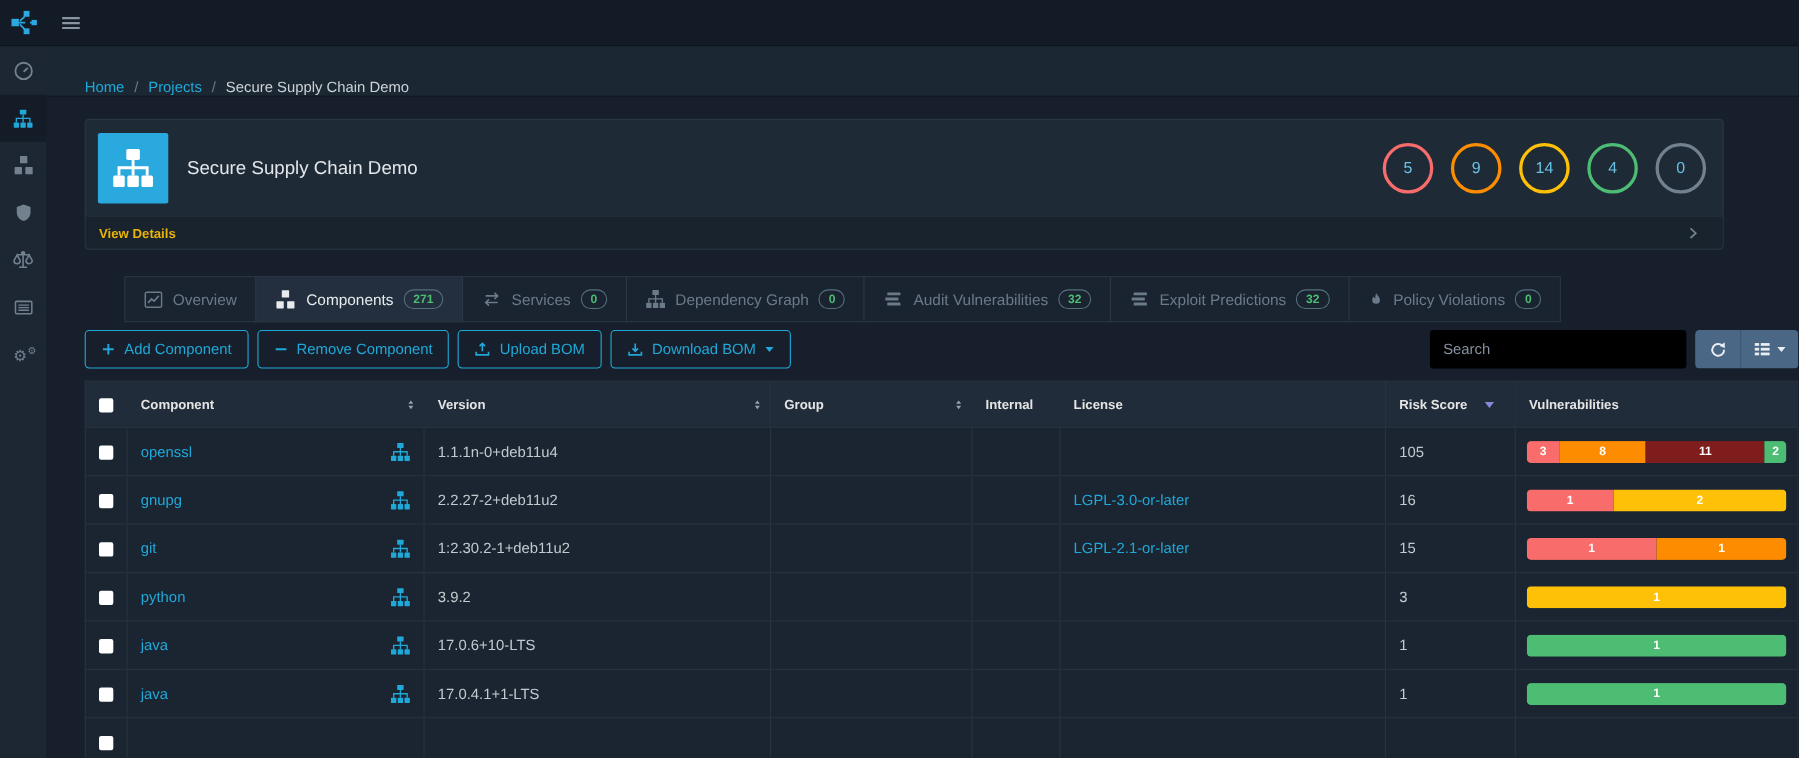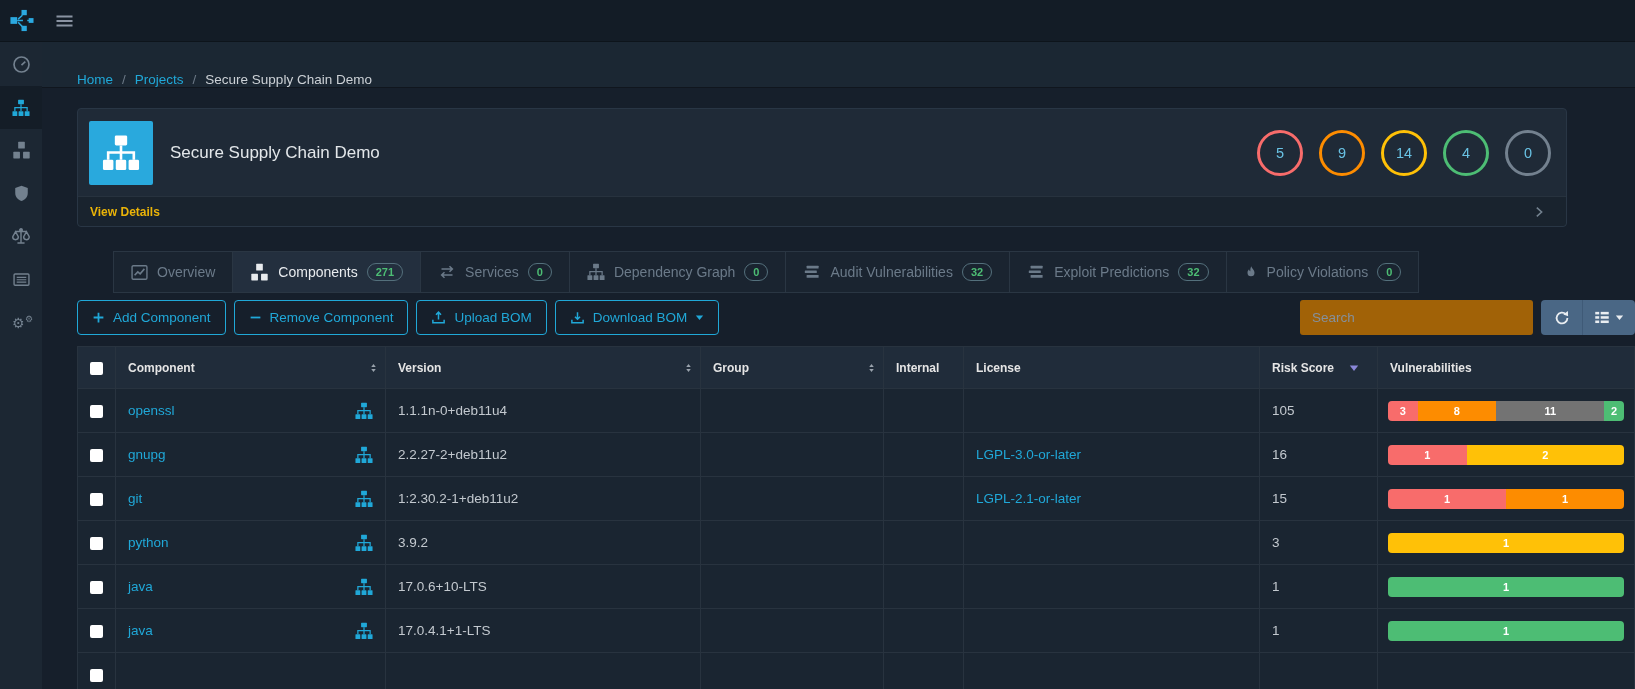--- a/index.html
+++ b/index.html
@@ -44,21 +44,21 @@
   .tabs { margin-top:24px; display:flex;margin-left:36px; }
   .tab { display:flex; align-items:center; gap:9px; height:42px; padding:0 17px; background:#1a2430; border:1px solid #2a3643; color:#6b7a89; font-size:14px; cursor:pointer; white-space:nowrap; }
   .tab + .tab { margin-left:-1px; }
   .tab.active { background:#232f3e; color:#e8ebee; z-index:1; }
   .tab-badge { border:1px solid #54707c; color:#4dbd74; border-radius:9px; font-size:11px; font-weight:bold; padding:2px 8px;text-align:right; }
 
   
   .toolbar { margin-top:7px; display:flex; align-items:center; }
   .btn-outline { display:inline-flex; align-items:center; gap:8px; height:35px; padding:0 14px; background:transparent; border:1px solid #20a8d8; border-radius:4px; color:#20a8d8; font-size:13.5px; margin-right:8px; cursor:pointer; font-family:inherit; }
   .toolbar-right { margin-left:auto; display:flex; align-items:center; }
-  .search-input { width:233px; height:35px; background:#a16207; border:none; border-radius:3px; color:#cfd4da; padding:0 12px; font-size:13.5px; margin-right:8px; font-family:inherit; outline:none; }
+  .search-input { width:233px; height:35px; background:#000000; border:none; border-radius:3px; color:#cfd4da; padding:0 12px; font-size:13.5px; margin-right:8px; font-family:inherit; outline:none; }
   .search-input::placeholder { color:#85909c; }
   .ctrl-group { display:flex; border-radius:4px; overflow:hidden; }
   .ctrl { height:35px; min-width:41px; background:#4a6785; border:none; color:#e9edf1; display:inline-flex; align-items:center; justify-content:center; gap:5px; padding:0 11px; cursor:pointer; }
   .ctrl + .ctrl { border-left:1px solid #3f5a77; }
 
   
   .table-wrap { margin-top:11px; }
   table { border-collapse:collapse; width:1558px; table-layout:fixed; background:#1a2531; }
   th,td { border:1px solid #28333f; overflow:hidden; white-space:nowrap; }
   th { background:#202c3a; height:42px; font-size:12px; font-weight:bold; color:#e5e5e5; text-align:left; padding:0 12px; position:relative; }
@@ -419,21 +419,21 @@
                 </td>
                 <td>1.1.1n-0+deb11u4</td>
                 <td></td>
                 <td></td>
                 <td></td>
                 <td>105</td>
                 <td class="c-vuln">
                   <div class="vuln-bar">
                     <div class="vseg" style="flex-grow:3;flex-basis:0;background:#f86c6b">3</div>
                     <div class="vseg" style="flex-grow:8;flex-basis:0;background:#fd8c00">8</div>
-                    <div class="vseg" style="flex-grow:11;flex-basis:0;background:#737373">11</div>
+                    <div class="vseg" style="flex-grow:11;flex-basis:0;background:#7f1d1d">11</div>
                     <div class="vseg" style="flex-grow:2;flex-basis:0;background:#4dbd74">2</div>
                   </div>
                 </td>
               </tr>
               <tr>
                 <td class="c-check"><span class="checkbox"></span></td>
                 <td>
                   <div class="comp-cell">
                     <a class="link">gnupg</a>
                     <span class="sitemap-sm icon">

